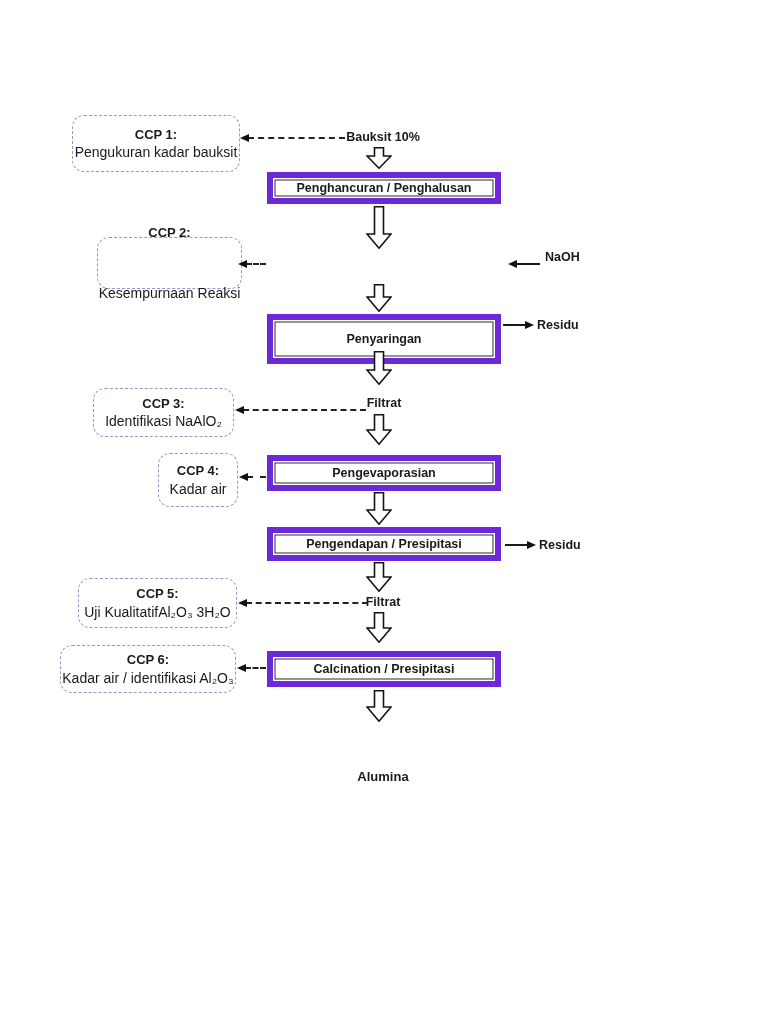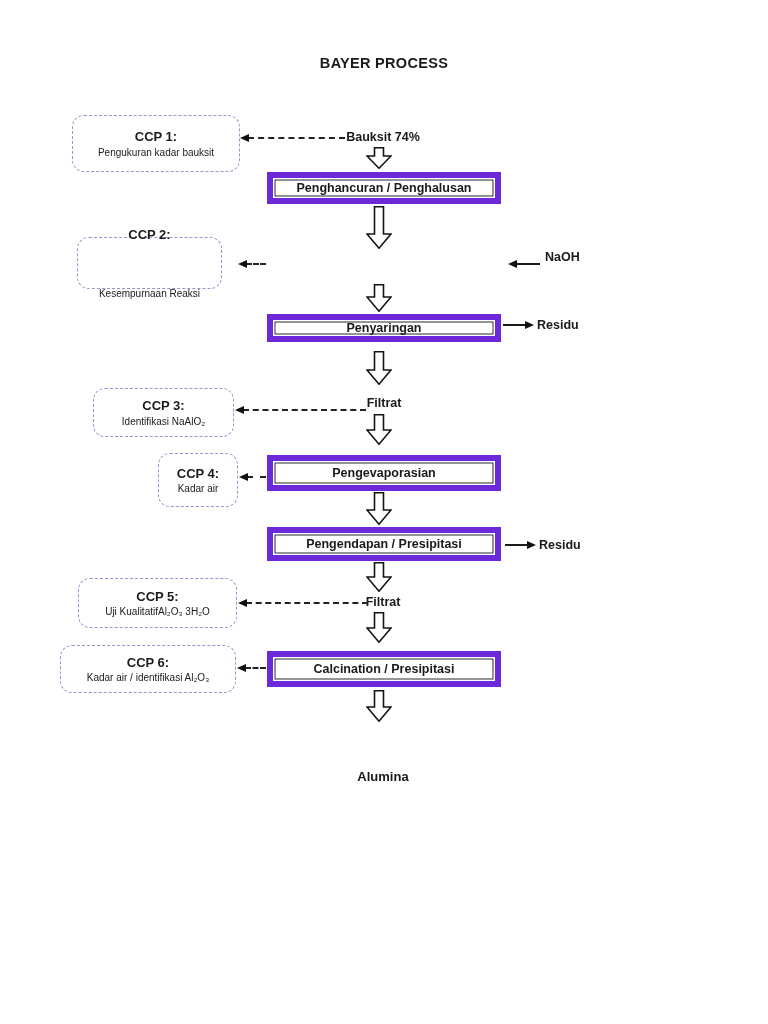--- a/index.html
+++ b/index.html
@@ -9,43 +9,42 @@
          font-size:14.5px;font-weight:700;letter-spacing:.3px;}
   .pbox{position:absolute;left:267px;width:234px;box-sizing:border-box;
         border:6px solid #6d28d9;background:#ffffff;
         box-shadow:inset 0 0 0 1.5px #ffffff, inset 0 0 0 2.5px #2b2b2b;
         display:flex;align-items:center;justify-content:center;}
   .pbox span{font-size:12.5px;font-weight:700;white-space:nowrap;}
   .ccp{position:absolute;box-sizing:border-box;border:1.6px dashed #9b93cc;border-radius:12px;
        background:#ffffff;display:flex;flex-direction:column;align-items:center;justify-content:center;
        padding:2px 4px;text-align:center;}
   .ccp .t{font-size:13px;font-weight:700;line-height:1.35;}
-  .ccp .d{font-size:10px;font-weight:400;line-height:1.3;white-space:nowrap;}
+  .ccp .d{font-size:14px;font-weight:400;line-height:1.3;white-space:nowrap;}
   .lbl{position:absolute;font-size:12.5px;font-weight:700;white-space:nowrap;}
   .lbl.centered{transform:translateX(-50%);}
   .arrow-svg{position:absolute;display:block;}
   .hline{position:absolute;height:0;}
   .hline.dashed{border-top:2px dashed #222222;}
   .hline.solid{border-top:2px solid #1a1a1a;}
   .tri{position:absolute;width:0;height:0;border-top:4.5px solid transparent;border-bottom:4.5px solid transparent;}
   .tri.left{border-right:9px solid #111111;}
   .tri.right{border-left:9px solid #111111;}
 </style>
 </head>
 <body>
 
 <div id="canvas">
 
-  <div class="title">BAYER PROCESS</div>
 
   <div class="ccp" style="left:72px;top:115px;width:168px;height:57px;">
     <div class="t">CCP 1:</div>
     <div class="d">Pengukuran kadar bauksit</div>
   </div>
-  <div class="ccp" style="left:77px;top:237px;width:145px;height:52px;gap:43px;">
+  <div class="ccp" style="left:97px;top:237px;width:145px;height:52px;gap:43px;">
     <div class="t">CCP 2:</div>
     <div class="d">Kesempurnaan Reaksi</div>
   </div>
   <div class="ccp" style="left:93px;top:388px;width:141px;height:49px;">
     <div class="t">CCP 3:</div>
     <div class="d">Identifikasi NaAlO₂</div>
   </div>
   <div class="ccp" style="left:158px;top:453px;width:80px;height:54px;">
     <div class="t">CCP 4:</div>
     <div class="d">Kadar air</div>
@@ -55,34 +54,34 @@
     <div class="d">Uji KualitatifAl₂O₃ 3H₂O</div>
   </div>
   <div class="ccp" style="left:60px;top:645px;width:176px;height:48px;">
     <div class="t">CCP 6:</div>
     <div class="d">Kadar air / identifikasi  Al₂O₃</div>
   </div>
 
   <div class="pbox" style="top:172px;height:32px;">
     <span>Penghancuran / Penghalusan</span>
   </div>
-  <div class="pbox" style="top:314px;height:28px;text-align:center;">
+  <div class="pbox" style="top:314px;height:50px;text-align:center;">
     <span>Penyaringan</span>
   </div>
   <div class="pbox" style="top:455px;height:36px;">
     <span>Pengevaporasian</span>
   </div>
   <div class="pbox" style="top:527px;height:34px;">
     <span>Pengendapan / Presipitasi</span>
   </div>
   <div class="pbox" style="top:651px;height:36px;">
     <span>Calcination / Presipitasi</span>
   </div>
 
-  <div class="lbl centered" style="left:383px;top:130px;">Bauksit 74%</div>
+  <div class="lbl centered" style="left:383px;top:130px;">Bauksit 10%</div>
   <div class="lbl" style="left:545px;top:250px;">NaOH</div>
   <div class="lbl" style="left:537px;top:318px;">Residu</div>
   <div class="lbl centered" style="left:384px;top:396px;">Filtrat</div>
   <div class="lbl" style="left:539px;top:538px;">Residu</div>
   <div class="lbl centered" style="left:383px;top:595px;">Filtrat</div>
   <div class="lbl centered" style="left:383px;top:733px;font-size:13px;margin-top:36px;">Alumina</div>
 
 <svg width="26" height="22" class="arrow-svg" style="left: 366px; top: 147px;">
       <polygon points="8.5,0.8 17.5,0.8 17.5,9.0 25,9.0 13,21.2 1,9.0 8.5,9.0" fill="#ffffff" stroke="#141414" stroke-width="1.6" stroke-linejoin="miter"></polygon>
     </svg>

